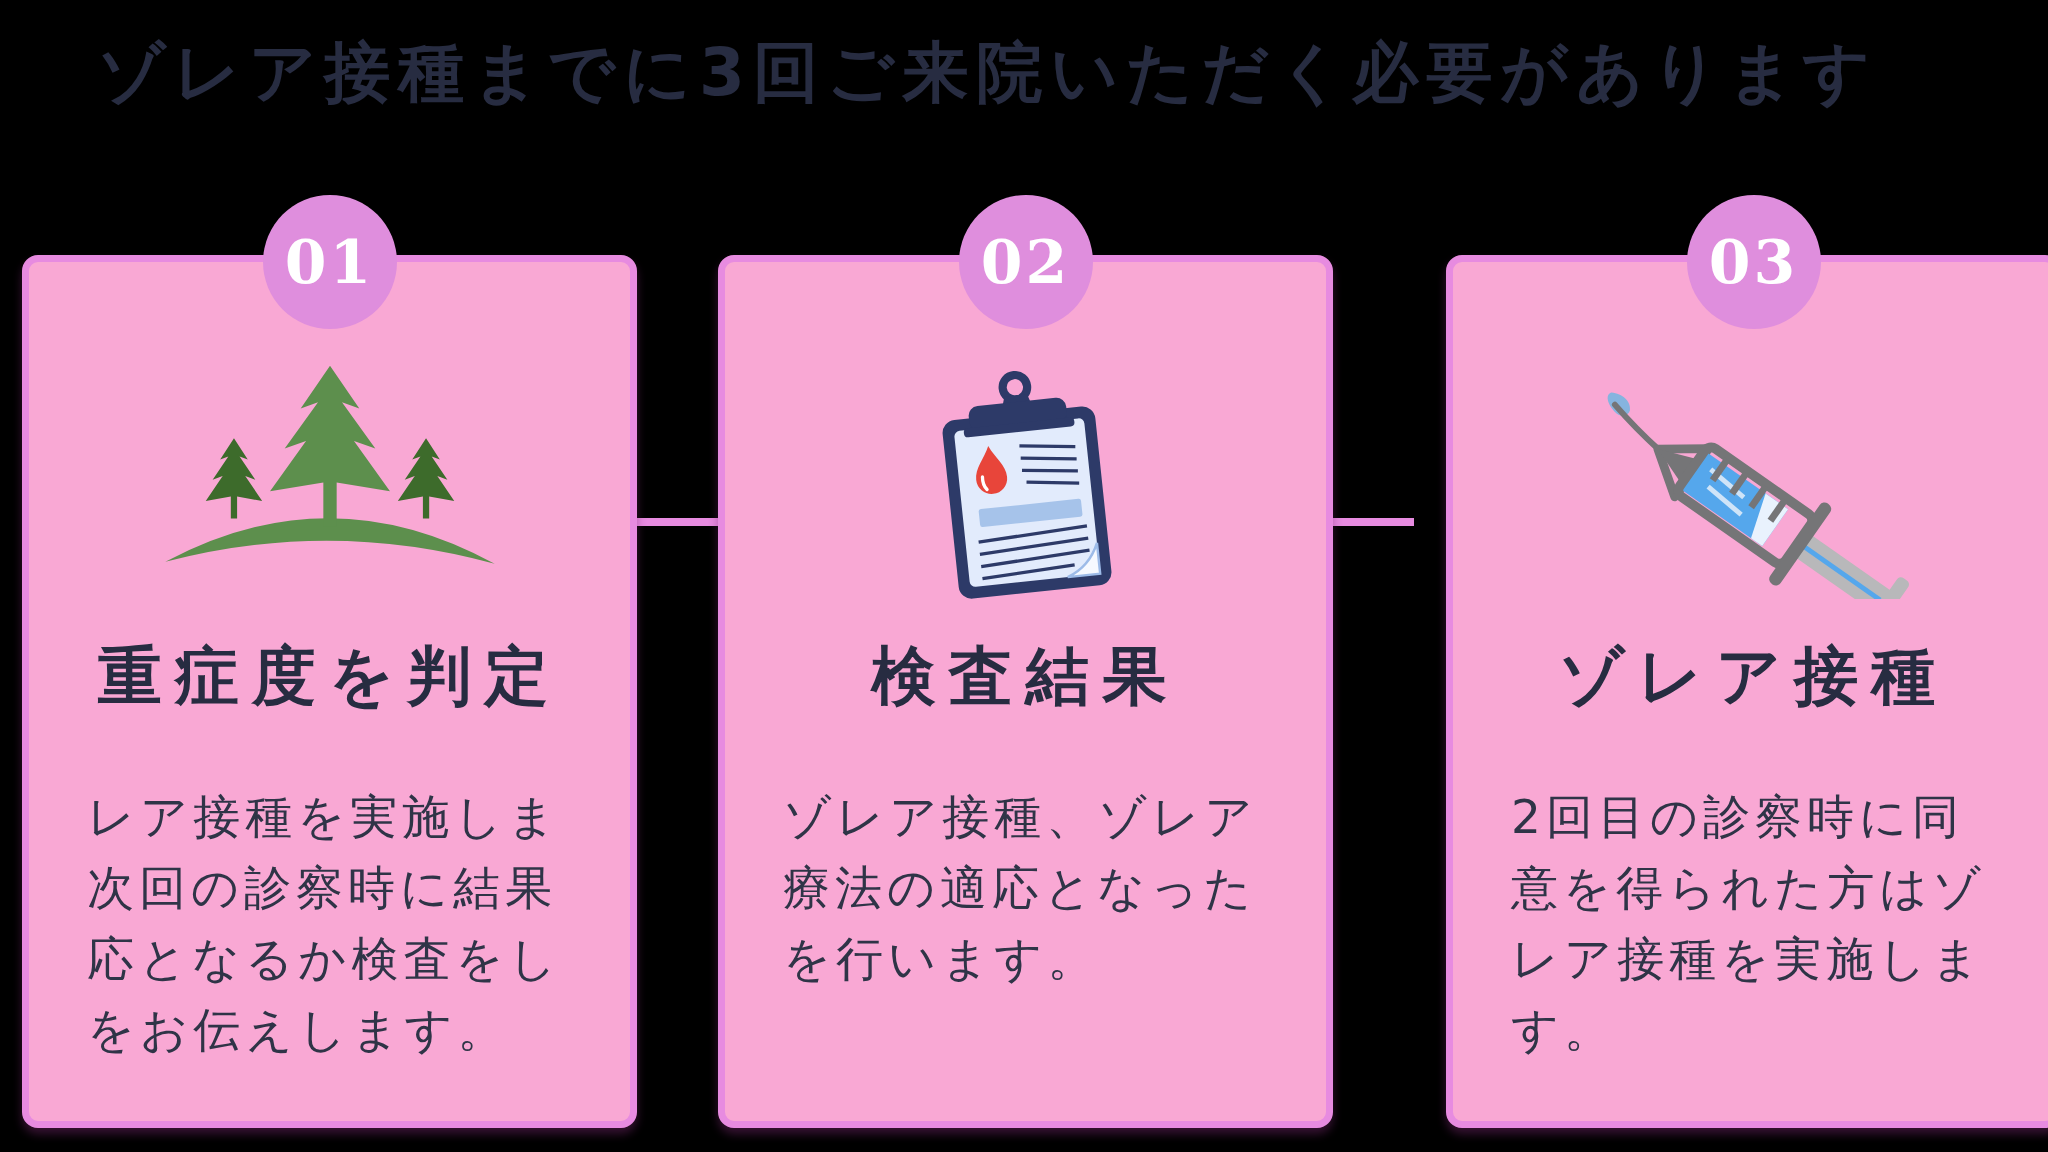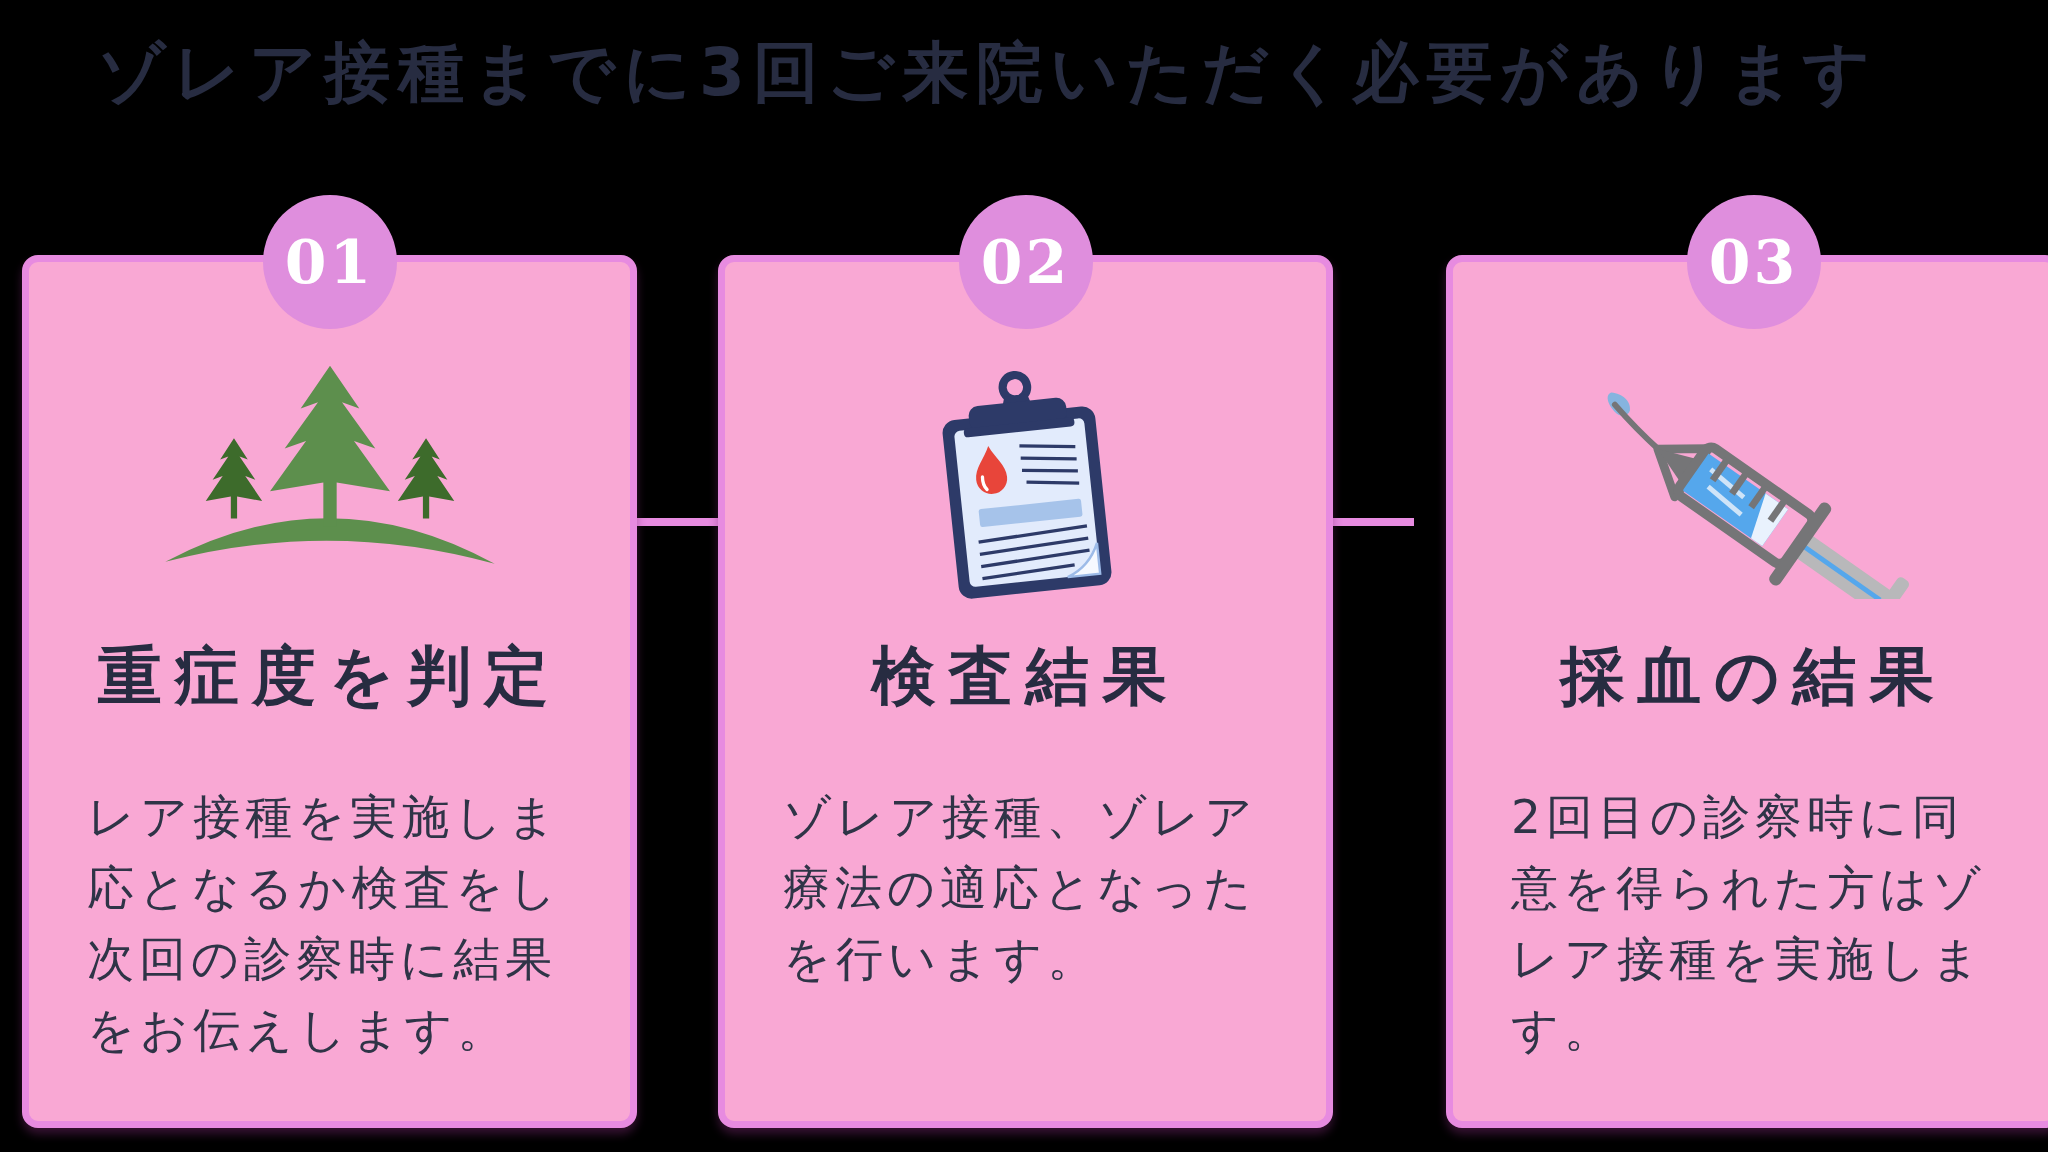--- a/index.html
+++ b/index.html
@@ -96,22 +96,22 @@
         <use href="#pine" transform="translate(60,86) scale(0.64)" fill="#3d6b2b"></use>
 
         <use href="#pine" transform="translate(256,86) scale(0.64)" fill="#3d6b2b"></use>
 
         <use href="#pine" transform="translate(122,12) scale(1.36,1.28)" fill="#5d8f4d"></use>
       </svg>
     </div>
     <div class="card-heading">重症度を判定</div>
     <div class="card-body">
       <div class="body-line">レア接種を実施しま</div>
+      <div class="body-line">次回の診察時に結果</div>
       <div class="body-line">応となるか検査をし</div>
-      <div class="body-line">次回の診察時に結果</div>
       <div class="body-line">をお伝えします。</div>
     </div>
   </div>
 
   <div class="step-card card-2">
     <div class="step-badge">02</div>
     <div class="icon-box">
       <svg width="230" height="245" viewBox="0 0 220 300">
         <g transform="rotate(-6 110 170)">
 
@@ -179,21 +179,21 @@
 
           <rect x="246" y="-12" width="104" height="28" fill="#b8b8ba"></rect>
           <line x1="250" y1="2" x2="344" y2="2" stroke="#55a7ec" stroke-width="5"></line>
 
           <rect x="238" y="-48" width="13" height="100" rx="6" fill="#757577"></rect>
 
           <rect x="346" y="-30" width="14" height="64" rx="5" fill="#b8b8ba"></rect>
         </g>
       </svg>
     </div>
-    <div class="card-heading">採血の結果</div>
+    <div class="card-heading">ゾレア接種</div>
     <div class="card-body">
       <div class="body-line">2回目の診察時に同</div>
       <div class="body-line">意を得られた方はゾ</div>
       <div class="body-line">レア接種を実施しま</div>
       <div class="body-line">す。</div>
     </div>
   </div>
 
 </div>
 

